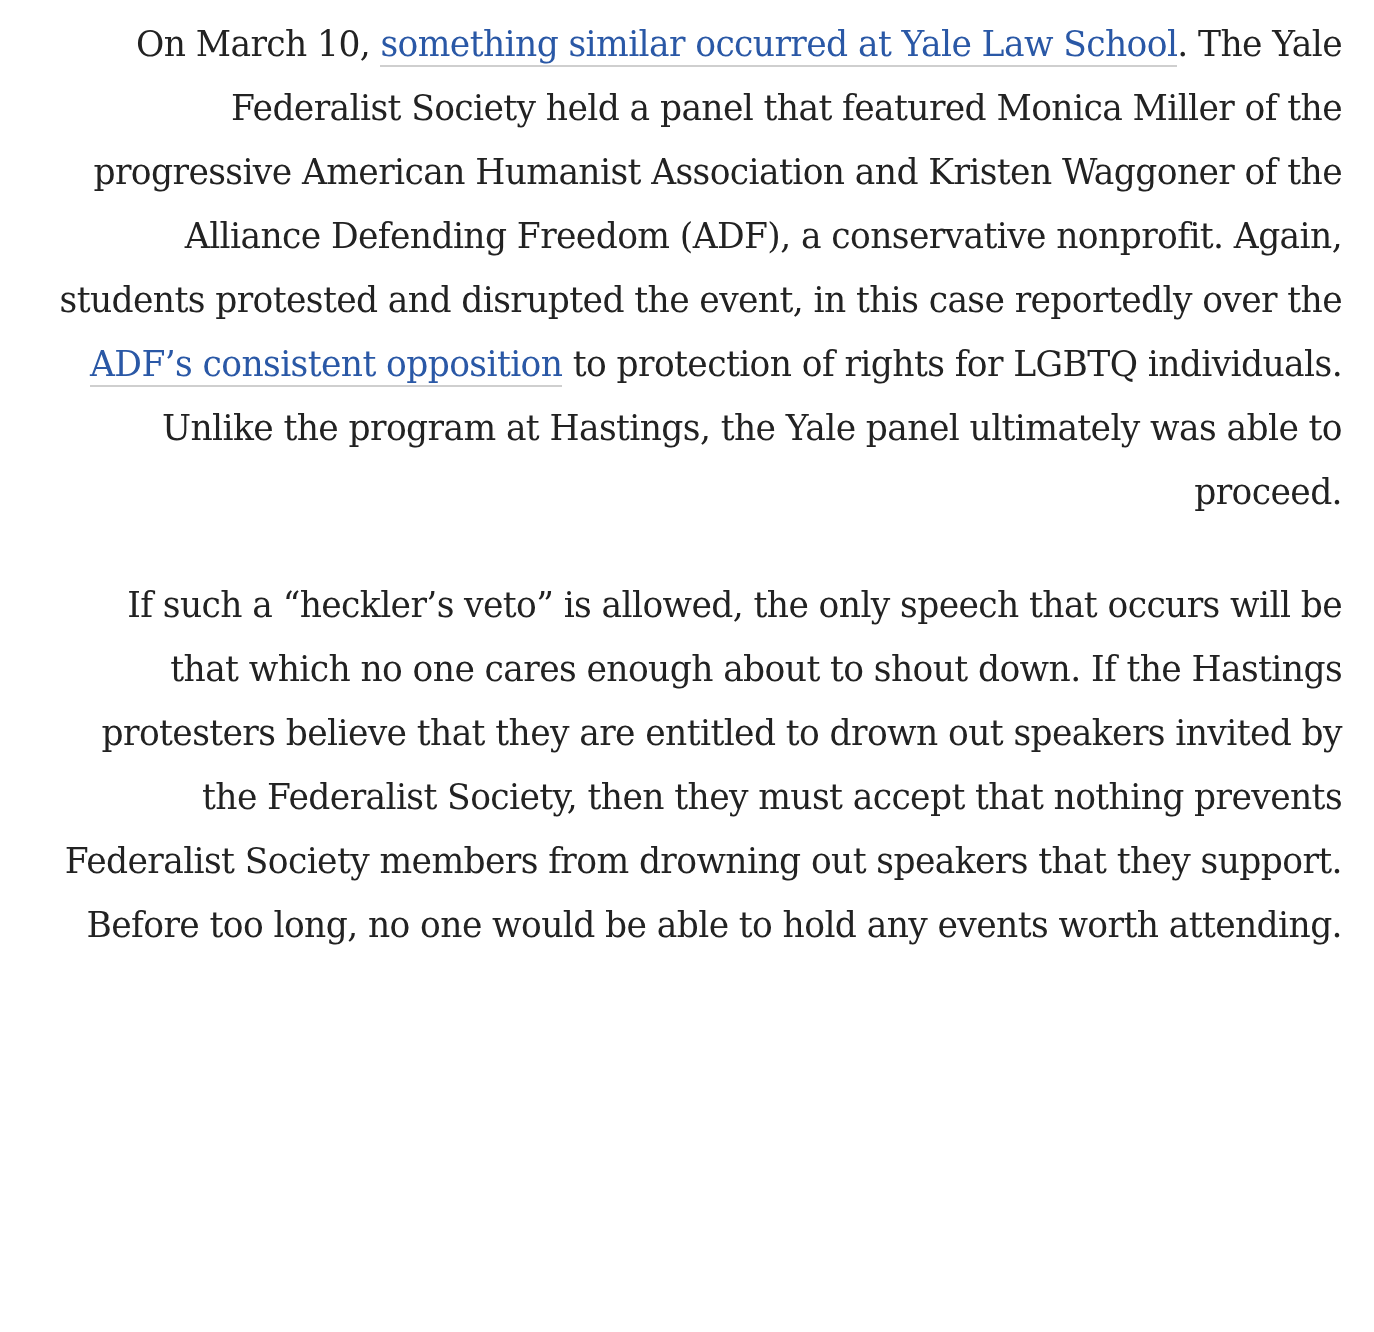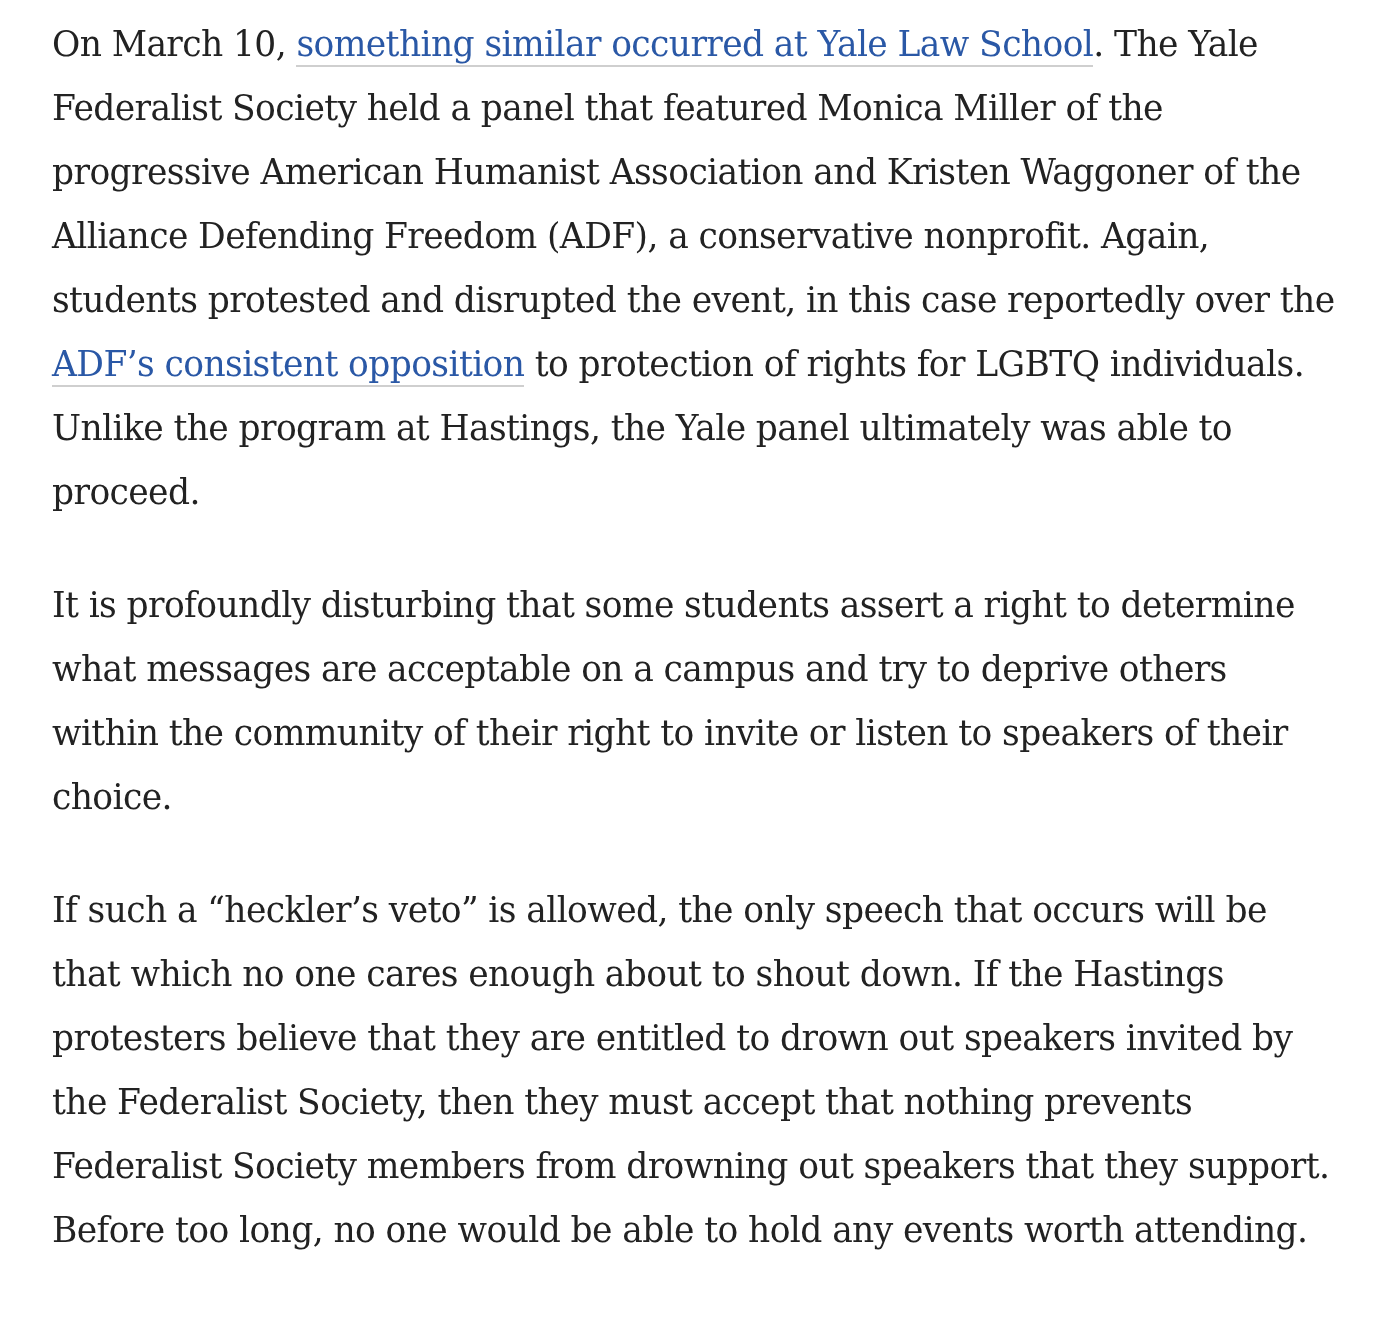--- a/index.html
+++ b/index.html
@@ -3,26 +3,25 @@
 <meta charset="utf-8">
 <style>
   html, body { margin: 0; padding: 0; background: #ffffff; }
   body { width: 1374px; height: 1332px; overflow: hidden; }
   .article {
     position: absolute; left: 52px; top: 12px; width: 1290px;
     font-family: "DejaVu Serif", "Liberation Serif", serif;
     font-size: 34.5px; line-height: 64px; color: #222222;
     letter-spacing: -0.6px;
   }
-  .article p { margin: 0 0 49px 0; }
+  .article p { margin: 0 0 49px 0; text-align: right; }
   .article a {
     color: #2a58a6; text-decoration: none;
     border-bottom: 2px solid #cfcfcf; padding-bottom: 1px;
   }
 </style>
 </head>
 <body>
 
 <div class="article">
   <p><span>On March 10, </span><a href="#">something similar occurred at Yale Law School</a><span>. The Yale Federalist Society held a panel that featured Monica Miller of the progressive American Humanist Association and Kristen Waggoner of the Alliance Defending Freedom (ADF), a conservative nonprofit. Again, students protested and disrupted the event, in this case reportedly over the </span><a href="#">ADF’s consistent opposition</a><span> to protection of rights for LGBTQ individuals. Unlike the program at Hastings, the Yale panel ultimately was able to proceed.</span></p>
-  <p>It is profoundly disturbing that some students assert a right to determine what messages are acceptable on a campus and try to deprive others within the community of their right to invite or listen to speakers of their choice.</p>
   <p>If such a “heckler’s veto” is allowed, the only speech that occurs will be that which no one cares enough about to shout down. If the Hastings protesters believe that they are entitled to drown out speakers invited by the Federalist Society, then they must accept that nothing prevents Federalist Society members from drowning out speakers that they support. Before too long, no one would be able to hold any events worth attending.</p>
 </div>
 
 </body></html>

